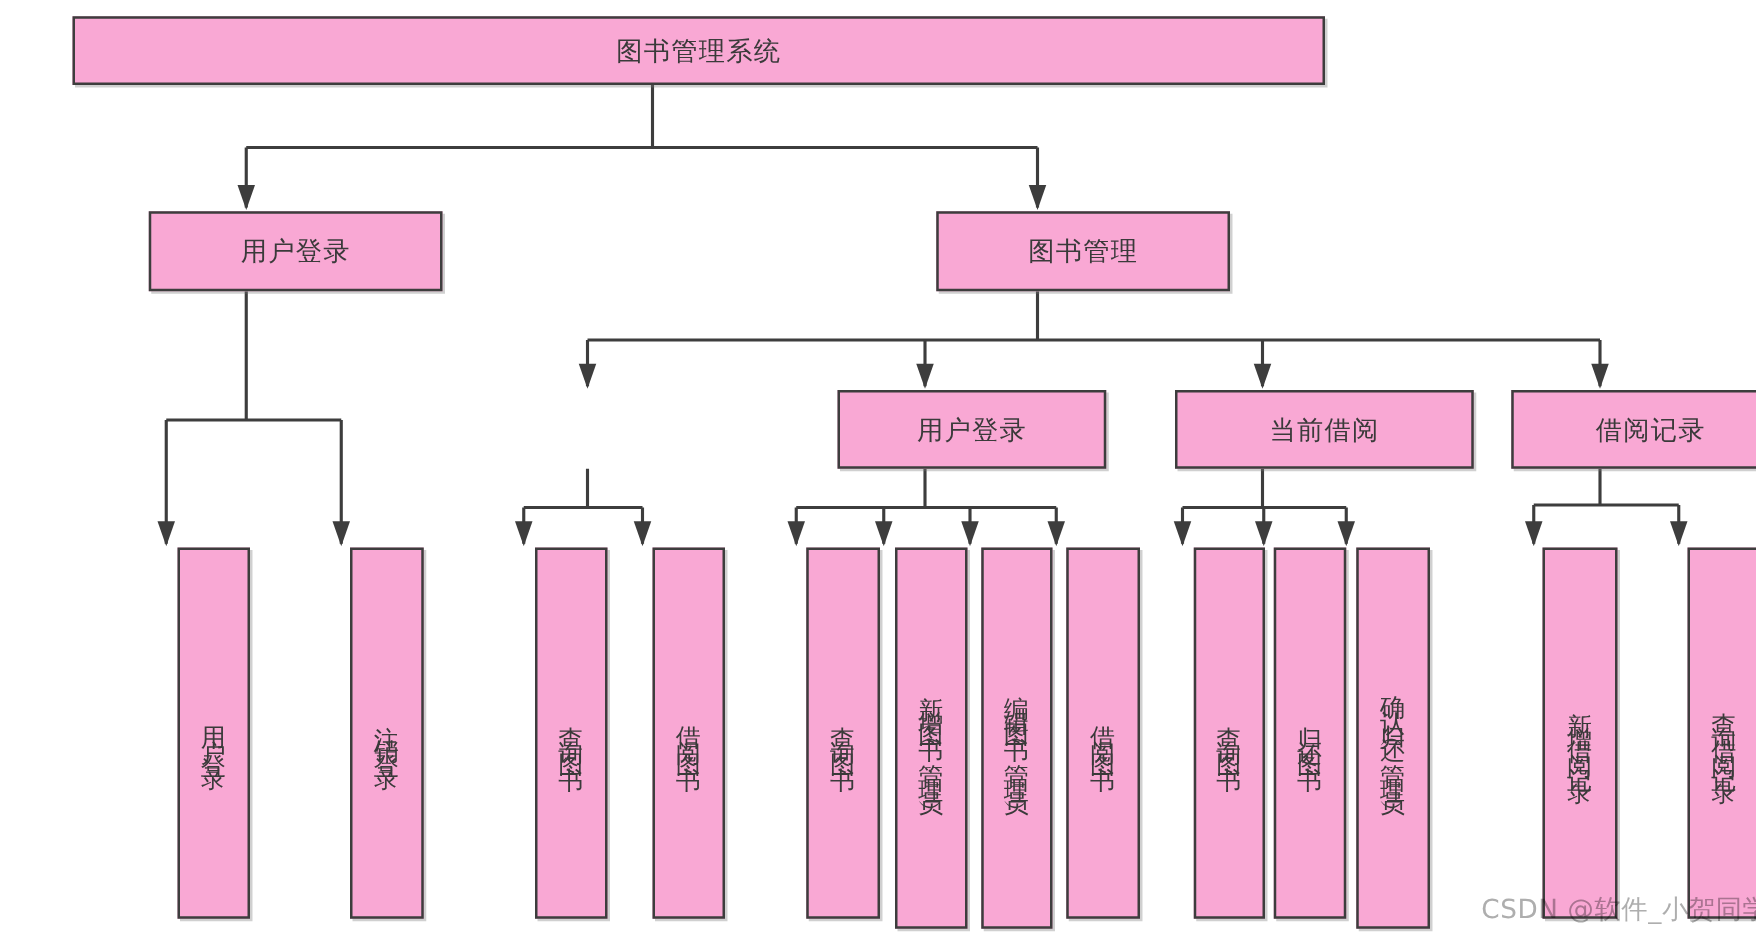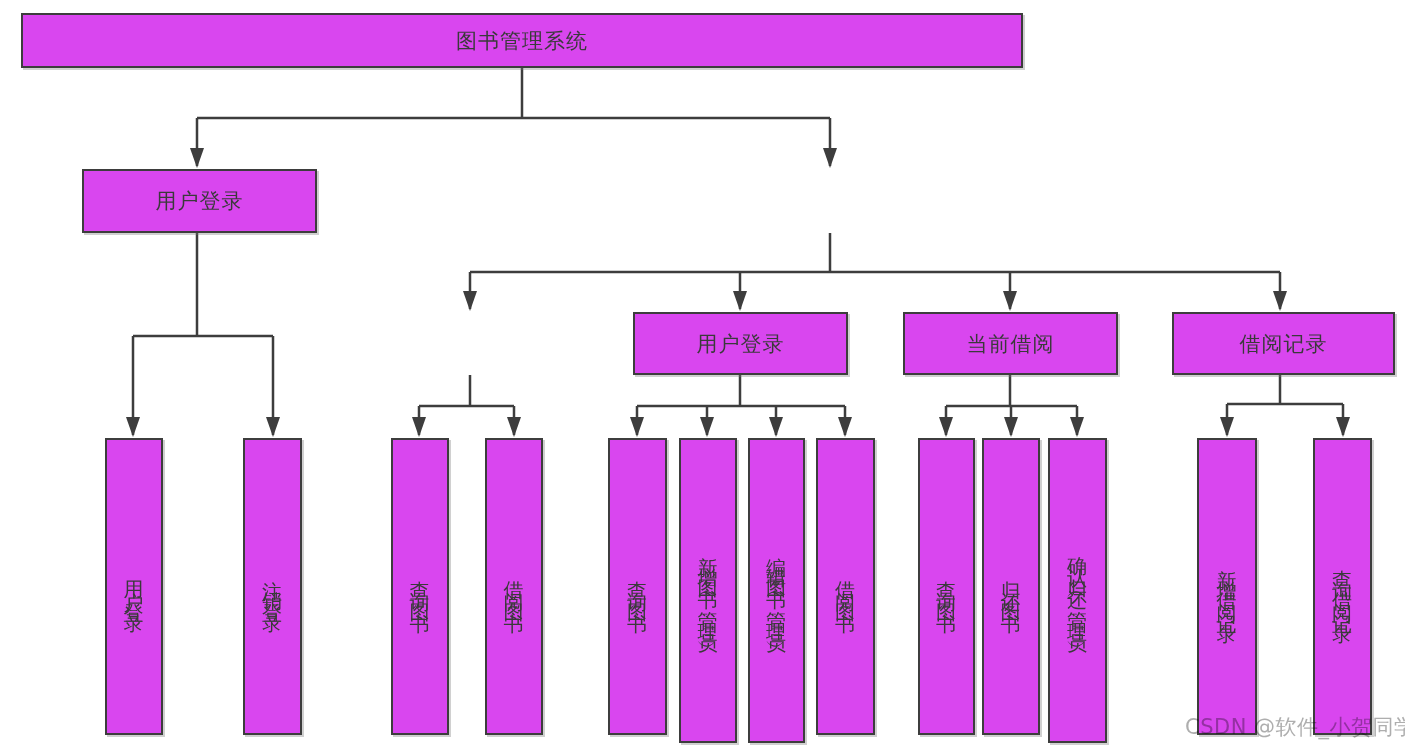--- a/index.html
+++ b/index.html
@@ -7,26 +7,27 @@
     position:relative;
     width:1405px;height:747px;
     background:#ffffff;
     overflow:hidden;
     font-family:"DejaVu Sans","Liberation Sans",sans-serif;
   }
   .connectors{position:absolute;left:0;top:0;z-index:1;}
   .node{
     position:absolute;
     box-sizing:border-box;
-    background:#d946ef;
+    background:#f9a8d4;
     border:2px solid #3d3d3d;
     box-shadow:2px 2px 0 rgba(120,120,120,.35);
     display:flex;align-items:center;justify-content:center;
     color:#3a3a3a;
     z-index:2;
+    margin-left:37px;
   }
   .hbox{font-size:21px;letter-spacing:1px;}
   .vbox span{
     writing-mode:vertical-rl;
     text-orientation:mixed;
     font-size:20px;
     letter-spacing:11px;
     line-height:1;
     color:#3a3a3a;
   }
@@ -85,30 +86,31 @@
     <use href="#ah" x="946" y="437"></use>
     <use href="#ah" x="1011" y="437"></use>
     <use href="#ah" x="1077" y="437"></use>
     <use href="#ah" x="1227" y="437"></use>
     <use href="#ah" x="1343" y="437"></use>
   </svg>
 
   <div class="node hbox" style="left:21px;top:13px;width:1002px;height:55px;">图书管理系统</div>
 
   <div class="node hbox" style="left:82px;top:169px;width:235px;height:64px;">用户登录</div>
+  <div class="node hbox" style="left:712px;top:169px;width:235px;height:64px;">图书管理</div>
 
   <div class="node vbox" style="left:105px;top:438px;width:58px;height:297px;">
     <span>用户登录</span>
   </div>
   <div class="node vbox" style="left:243px;top:438px;width:59px;height:297px;">
     <span>注销登录</span>
   </div>
 
   <div class="node hbox" style="left:633px;top:312px;width:215px;height:63px;">用户登录</div>
-  <div class="node hbox" style="left:903px;top:312px;width:215px;height:63px;font-family:Liberation Mono, monospace;">当前借阅</div>
+  <div class="node hbox" style="left:903px;top:312px;width:239px;height:63px;font-family:Liberation Mono, monospace;">当前借阅</div>
   <div class="node hbox" style="left:1172px;top:312px;width:223px;height:63px;">借阅记录</div>
 
   <div class="node vbox" style="left:391px;top:438px;width:58px;height:297px;">
     <span>查询图书</span>
   </div>
   <div class="node vbox" style="left:485px;top:438px;width:58px;height:297px;">
     <span>借阅图书</span>
   </div>
 
   <div class="node vbox" style="left:608px;top:438px;width:59px;height:297px;">

